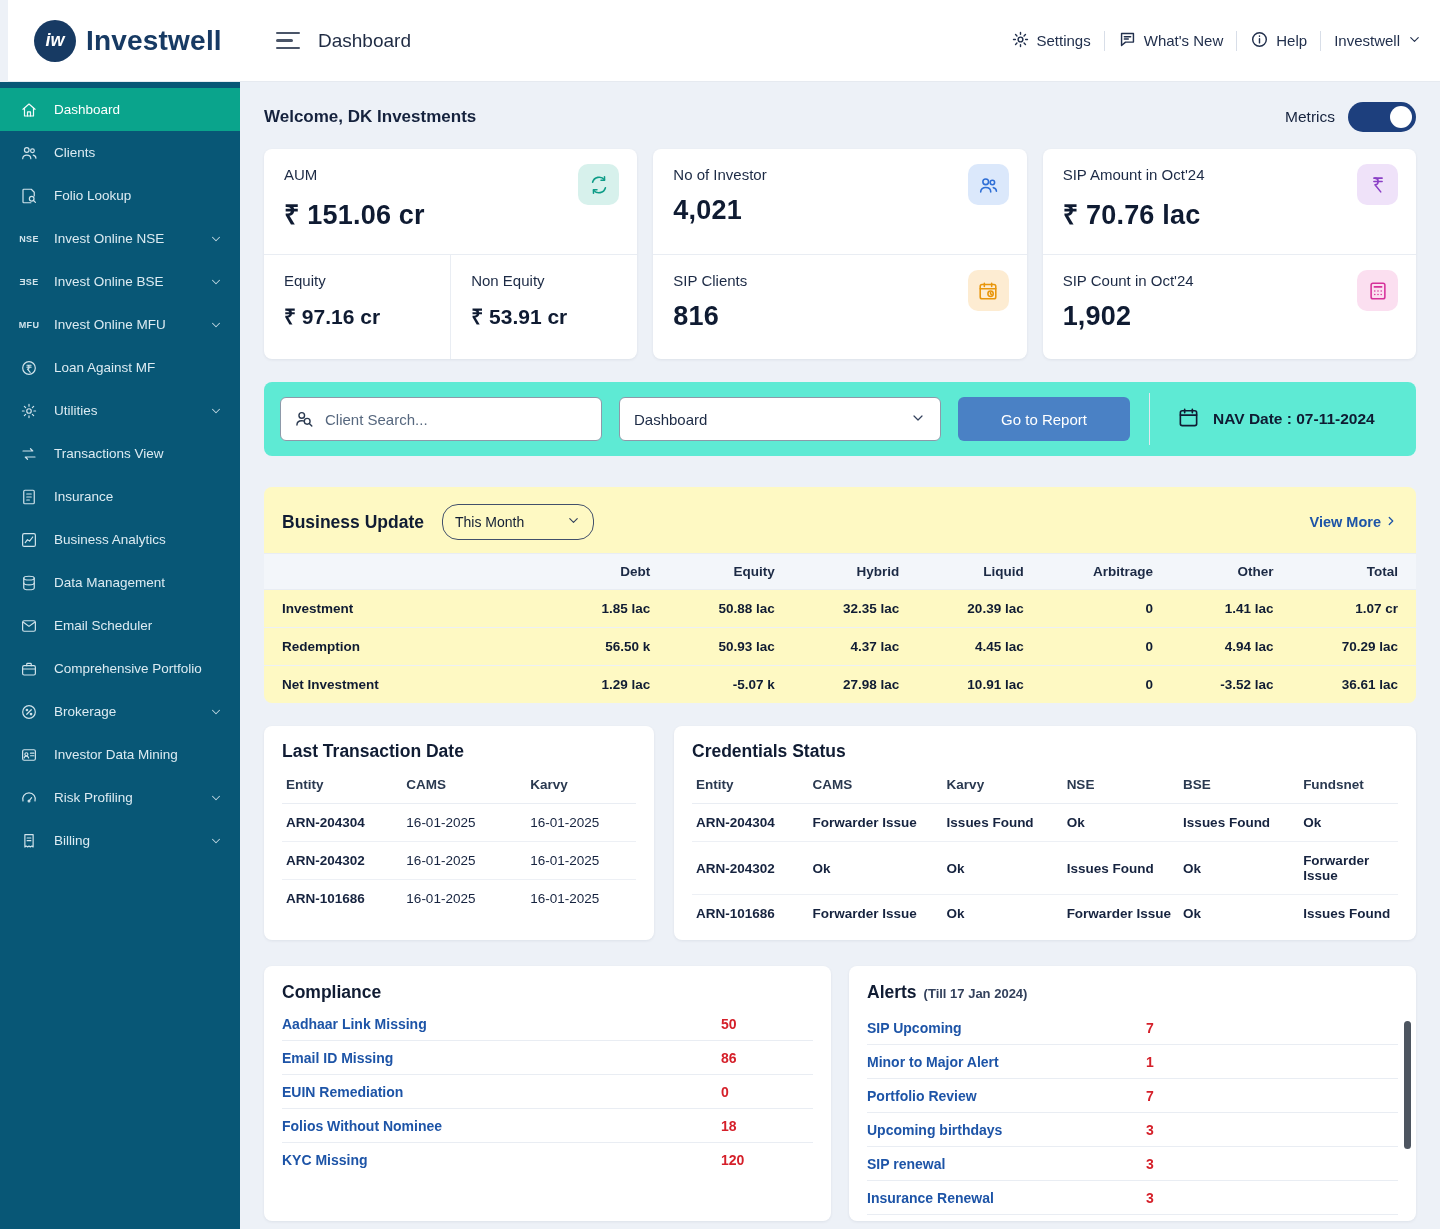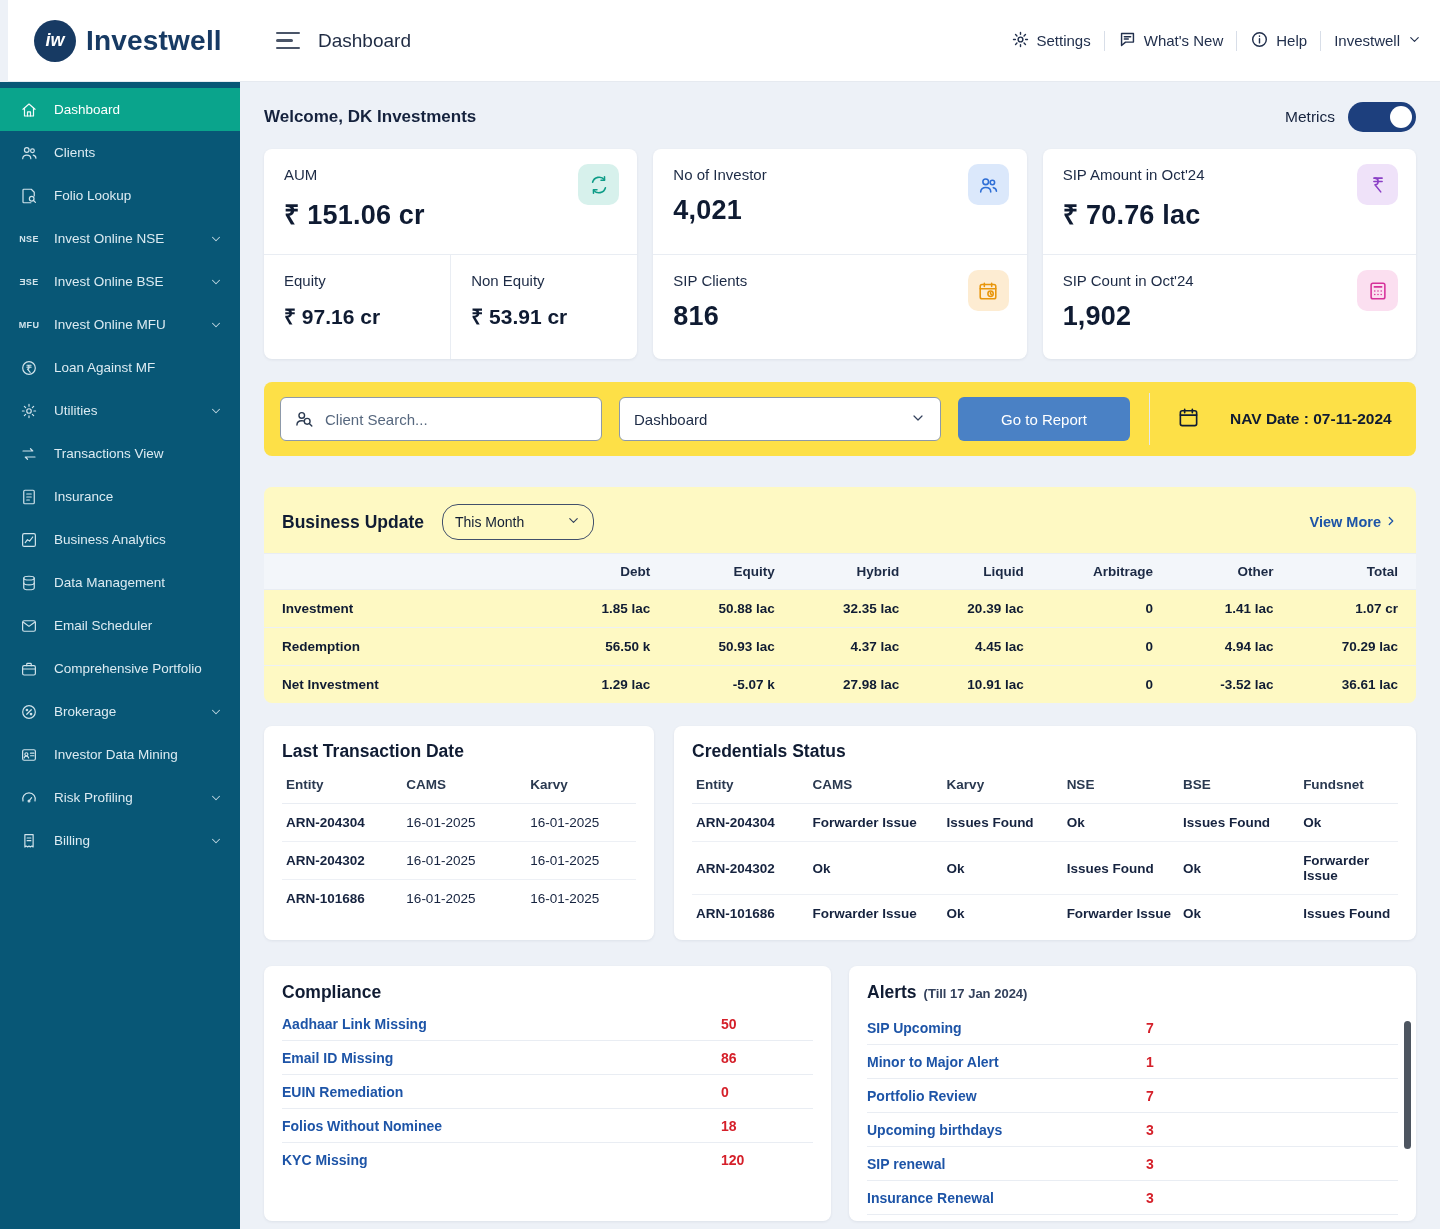--- a/index.html
+++ b/index.html
@@ -55,31 +55,31 @@
   .badge.blue{background:#dbe8fb;color:#2f6fd6}
   .badge.orange{background:#fdecd2;color:#e8960c}
   .badge.purple{background:#efe2f9;color:#8a3fc6}
   .badge.pink{background:#fbdff0;color:#d6319a}
   .stat-bottom{display:flex;border-top:1px solid #e9edf3;height:105px}
   .stat-cell{flex:1;padding:17px 20px}
   .stat-cell.bl{border-left:1px solid #e9edf3}
   .stat-sub{font-size:21px;font-weight:bold;color:#0f1b32;margin-top:12px}
 
   
-  .toolbar{margin-top:23px;background:#fde047;border-radius:8px;display:flex;align-items:center;padding:15px 16px;gap:17px}
+  .toolbar{margin-top:23px;background:#5eead4;border-radius:8px;display:flex;align-items:center;padding:15px 16px;gap:17px}
   .search-box{position:relative;width:322px;flex:0 0 auto}
   .search-box input{width:100%;height:44px;border:1px solid #8d99a9;border-radius:6px;padding:0 12px 0 44px;font-size:15px;color:#1c2a45;outline:none;font-family:inherit;background:#fff}
   .search-box input::placeholder{color:#56677e}
   .search-ic{position:absolute;left:13px;top:11px;color:#2a3950}
   .search-ic svg{width:21px;height:21px;stroke-width:1.6}
   .selectbox{width:322px;height:44px;border:1px solid #8d99a9;border-radius:6px;display:flex;align-items:center;justify-content:space-between;padding:0 14px;font-size:15px;color:#1c2a45;cursor:pointer;background:#fff;flex:0 0 auto}
   .selectbox svg{width:16px;height:16px;color:#33415c}
   .btn-primary{width:172px;height:44px;background:var(--button-blue,#4a81c5);border:none;border-radius:6px;color:#fff;font-size:15px;cursor:pointer;font-family:inherit;flex:0 0 auto}
   .tool-div{width:1px;align-self:stretch;background:#e3e8ef;margin:-4px 2px}
-  .nav-date{display:flex;align-items:center;gap:30px;font-size:15.5px;font-weight:bold;color:#0f1b32;padding-left:8px}
+  .nav-date{display:flex;align-items:center;gap:13px;font-size:15.5px;font-weight:bold;color:#0f1b32;padding-left:8px}
   .nav-date svg{width:23px;height:23px;color:#101c33;stroke-width:1.7}
 
   
   .bu-card{margin-top:31px;background:#fef9c3;border-radius:8px;overflow:hidden}
   .bu-head{display:flex;align-items:center;padding:17px 18px 13px;gap:18px}
   .bu-title{font-size:17.5px;font-weight:bold;color:#101c33}
   .mini-select{height:36px;min-width:152px;border:1px solid #42506b;border-radius:16px;display:flex;align-items:center;justify-content:space-between;padding:0 12px;font-size:14px;color:#101c33;cursor:pointer;gap:2px}
   .mini-select svg{width:15px;height:15px;color:#33415c}
   .view-more{margin-left:auto;color:var(--accent-blue,#1d54a7);font-size:14.5px;font-weight:bold;display:flex;align-items:center;gap:3px;cursor:pointer}
   .view-more svg{width:14px;height:14px;stroke-width:2.2}

